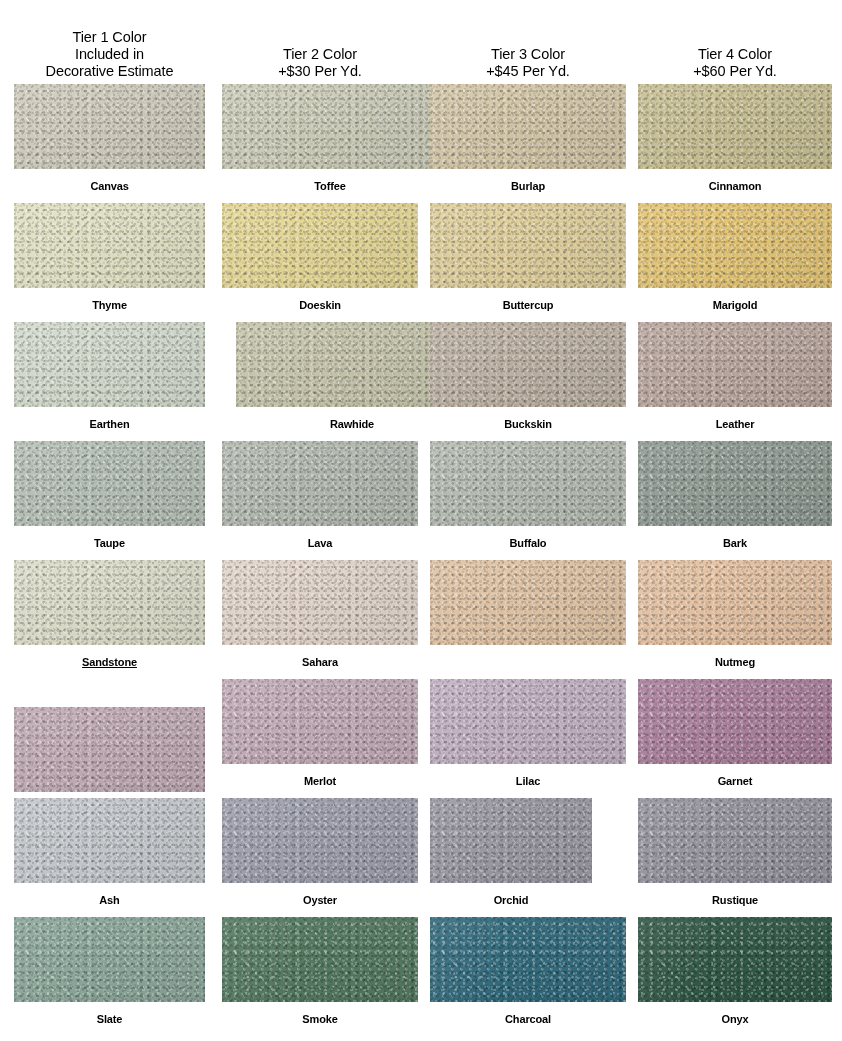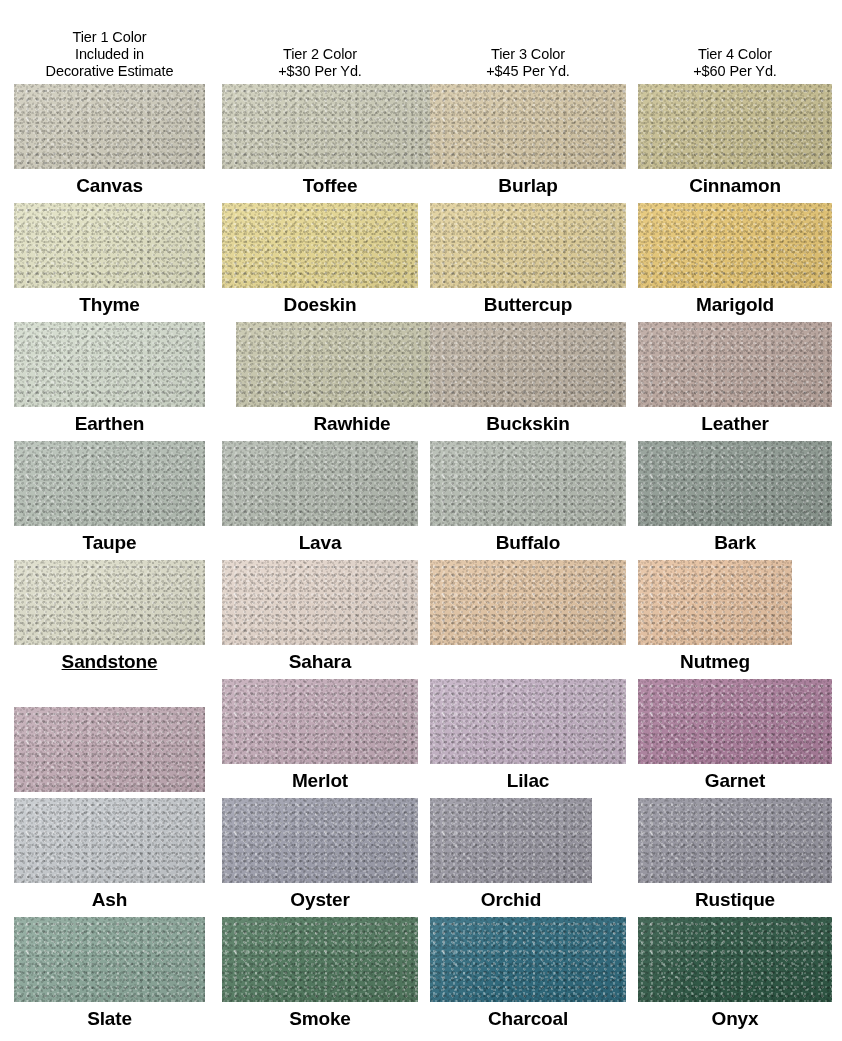--- a/index.html
+++ b/index.html
@@ -112,21 +112,21 @@
       linear-gradient(100deg, rgba(255,255,255,.07) 0%, rgba(255,255,255,0) 38%, rgba(0,0,0,.045) 100%),
       linear-gradient(to bottom, rgba(255,255,255,.05) 0%, rgba(0,0,0,.03) 100%);
     pointer-events: none;
   }
   .label {
     height: 34px;
     display: flex;
     align-items: center;
     justify-content: center;
     font-family: "Liberation Sans", sans-serif;
-    font-size: 19px;
+    font-size: 11px;
     font-weight: bold;
     color: #000000;
     letter-spacing: -0.15px;
     white-space: nowrap;
   }
 </style>
 </head>
 <body style="background: rgb(255, 255, 255);">
 
 <div id="chart">
@@ -288,21 +288,21 @@
             <div class="shade"></div>
           </div>
           <div class="label">Sahara</div>
         </div>
         <div class="cell" style="left: 430px; width: 196px;">
           <div class="swatch" style="background-color: rgb(224, 195, 163);">
             <div class="tex"></div>
             <div class="shade"></div>
           </div>
         </div>
-        <div class="cell" style="left: 638px; width: 154px;">
+        <div class="cell" style="left: 638px; width: 194px;">
           <div class="swatch" style="background-color: rgb(229, 193, 161);">
             <div class="tex"></div>
             <div class="shade"></div>
           </div>
           <div class="label">Nutmeg</div>
         </div>
       </div>
       <div class="row">
         <div class="cell" style="left: 14px; width: 191px; margin-top: 28px;">
           <div class="swatch" style="background-color: rgb(194, 171, 181);">

